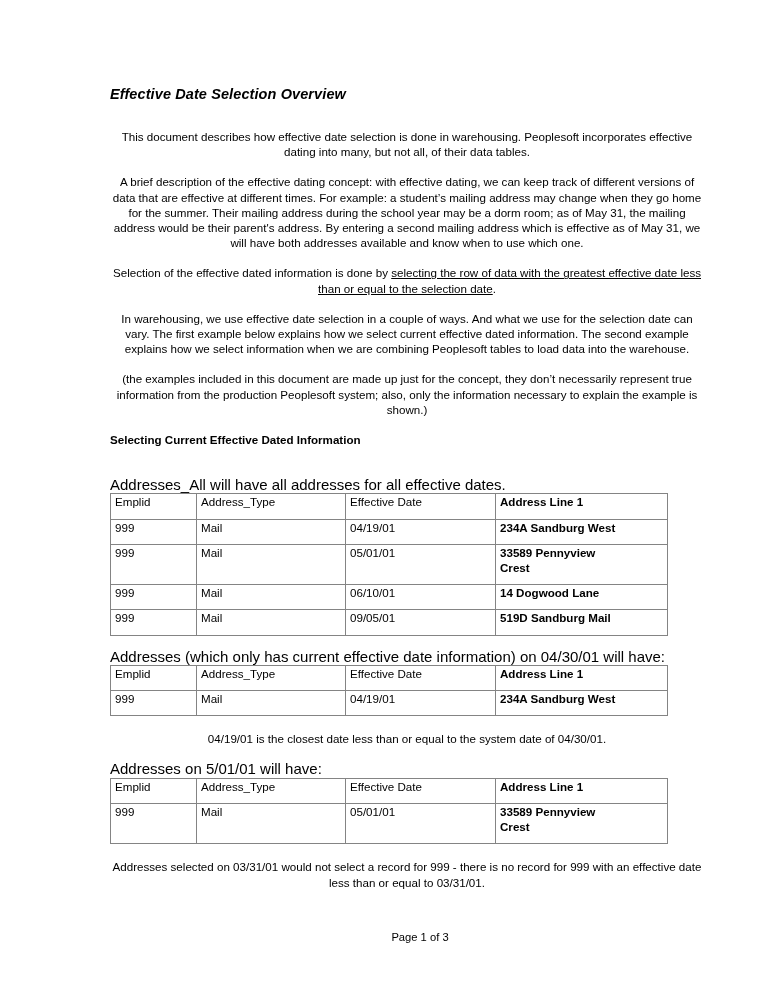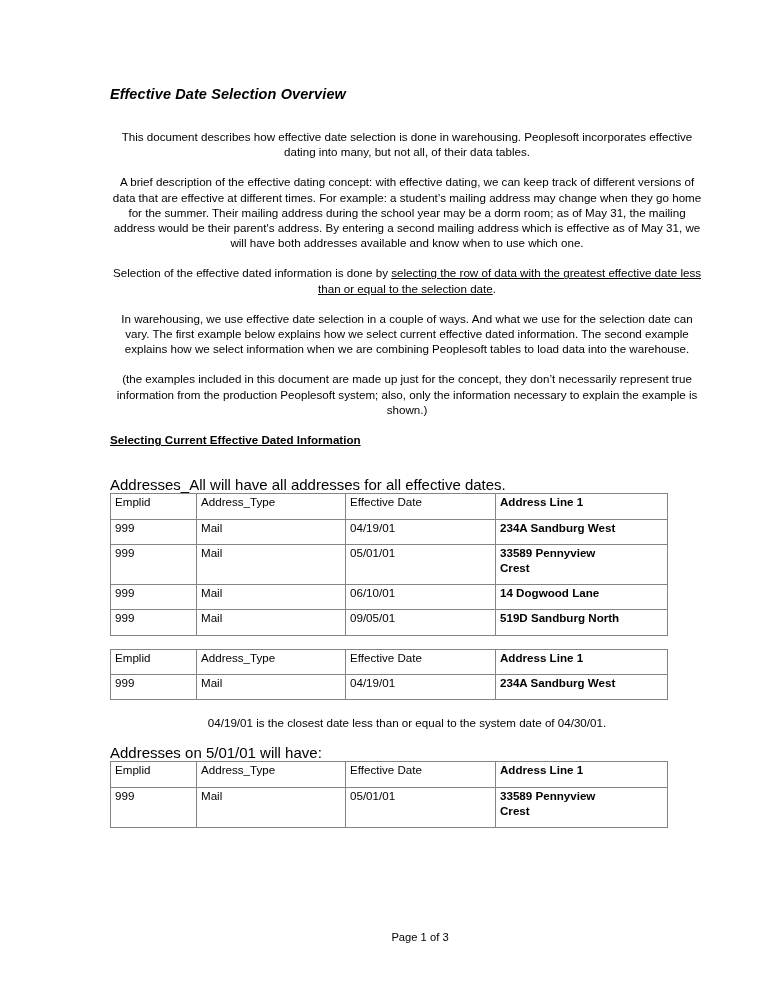--- a/index.html
+++ b/index.html
@@ -47,21 +47,20 @@
     text-align: center;
   }
   .gap-title { height: 26px; }
   .gap-para { height: 15px; }
   .gap-small { height: 13px; }
   .u { text-decoration: underline; }
   .section-head {
     font-size: 11.6px;
     line-height: 15.2px;
     font-weight: bold;
-    text-decoration: underline;
     margin: 0;
     padding: 0;
   }
   .tbl-caption {
     font-size: 15px;
     line-height: 15.2px;
     margin: 0 0 1px 0;
     padding: 0;
   }
   table.dt {
@@ -151,26 +150,27 @@
           <tr>
             <td class="c1">999</td>
             <td class="c2">Mail</td>
             <td class="c3">06/10/01</td>
             <td class="c4">14 Dogwood Lane</td>
           </tr>
           <tr>
             <td class="c1">999</td>
             <td class="c2">Mail</td>
             <td class="c3">09/05/01</td>
-            <td class="c4">519D Sandburg North</td>
+            <td class="c4">519D Sandburg Mail</td>
           </tr>
         </tbody>
       </table>
     <div class="gap-small"></div>
 
+    <p class="tbl-caption">Addresses (which only has current effective date information) on 04/30/01 will have:</p>
     <table class="dt">
         <tbody>
           <tr>
             <td class="c1">Emplid</td>
             <td class="c2">Address_Type</td>
             <td class="c3">Effective Date</td>
             <td class="c4">Address Line 1</td>
           </tr>
           <tr>
             <td class="c1">999</td>
@@ -198,17 +198,18 @@
             <td class="c1">999</td>
             <td class="c2">Mail</td>
             <td class="c3">05/01/01</td>
             <td class="c4">33589 Pennyview
 Crest</td>
           </tr>
         </tbody>
       </table>
     <div class="gap-para"></div>
 
+    <p class="para">Addresses selected on 03/31/01 would not select a record for 999 - there is no record for 999 with an effective date less than or equal to 03/31/01.</p>
 
   </div>
 
   <div class="footer">Page 1 of 3</div>
 </div>
 
 </body></html>

